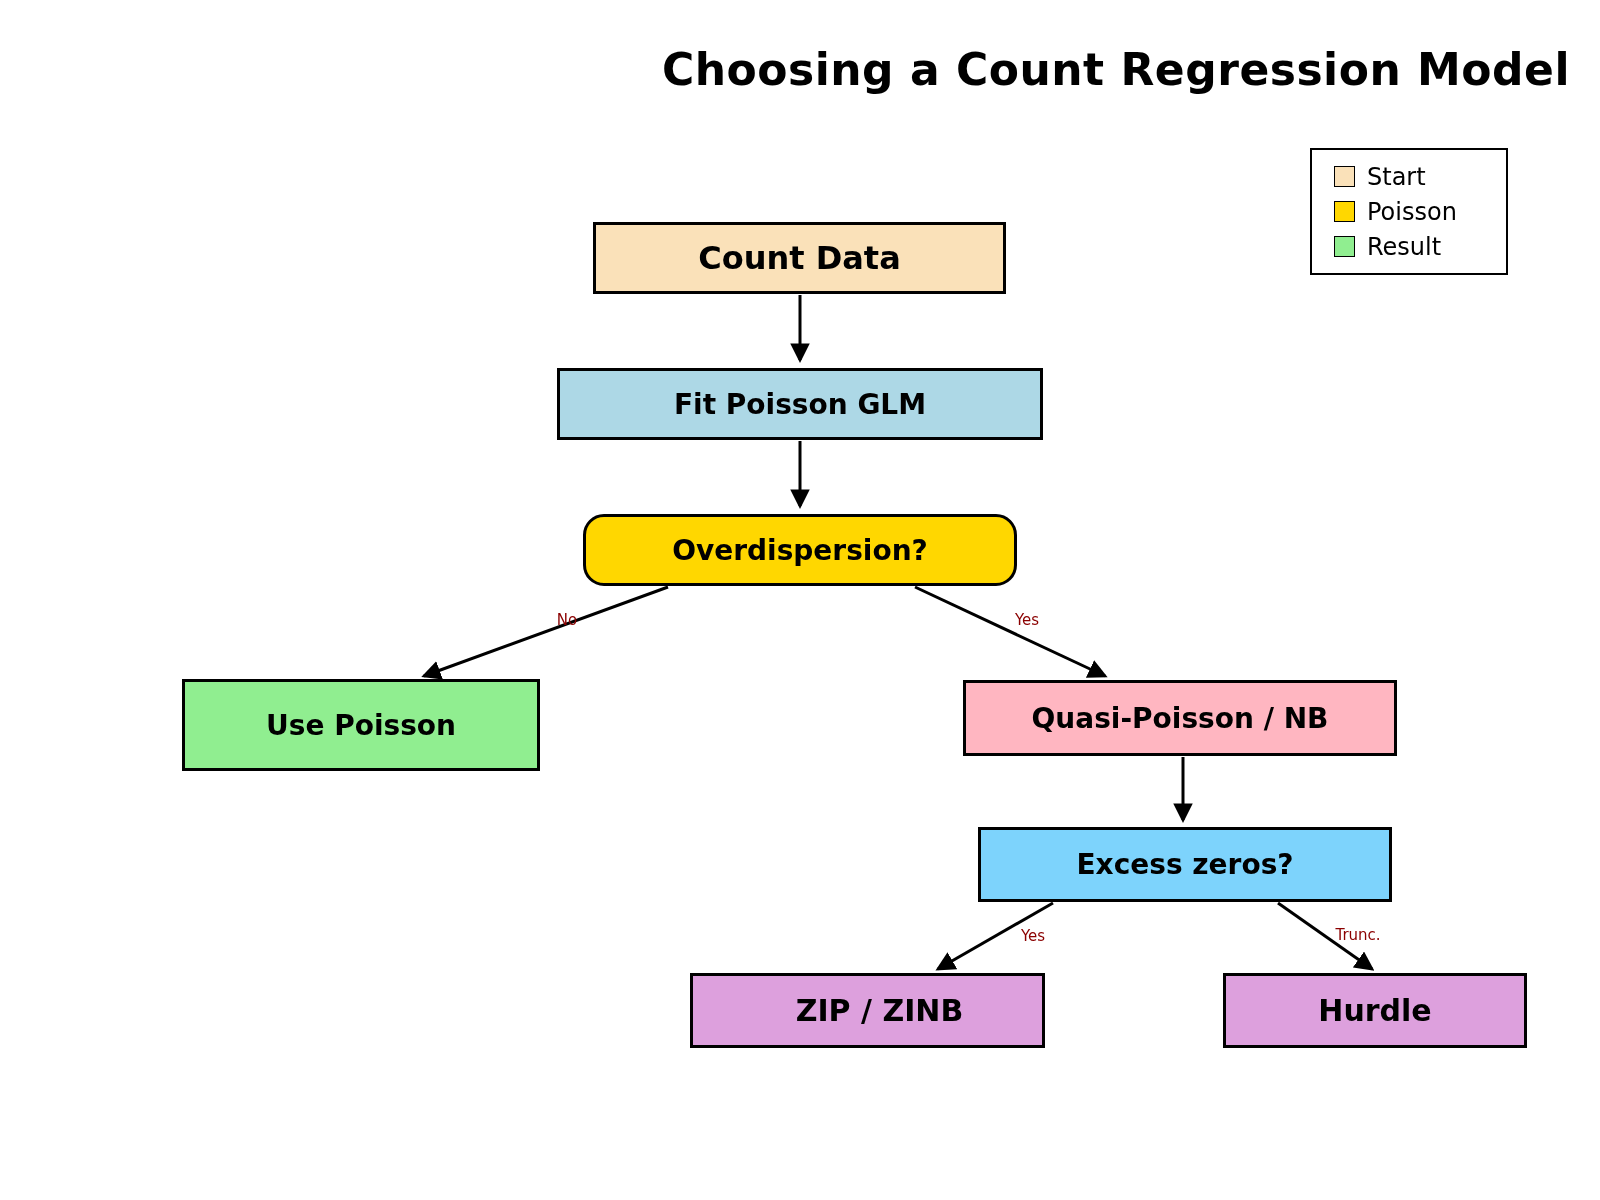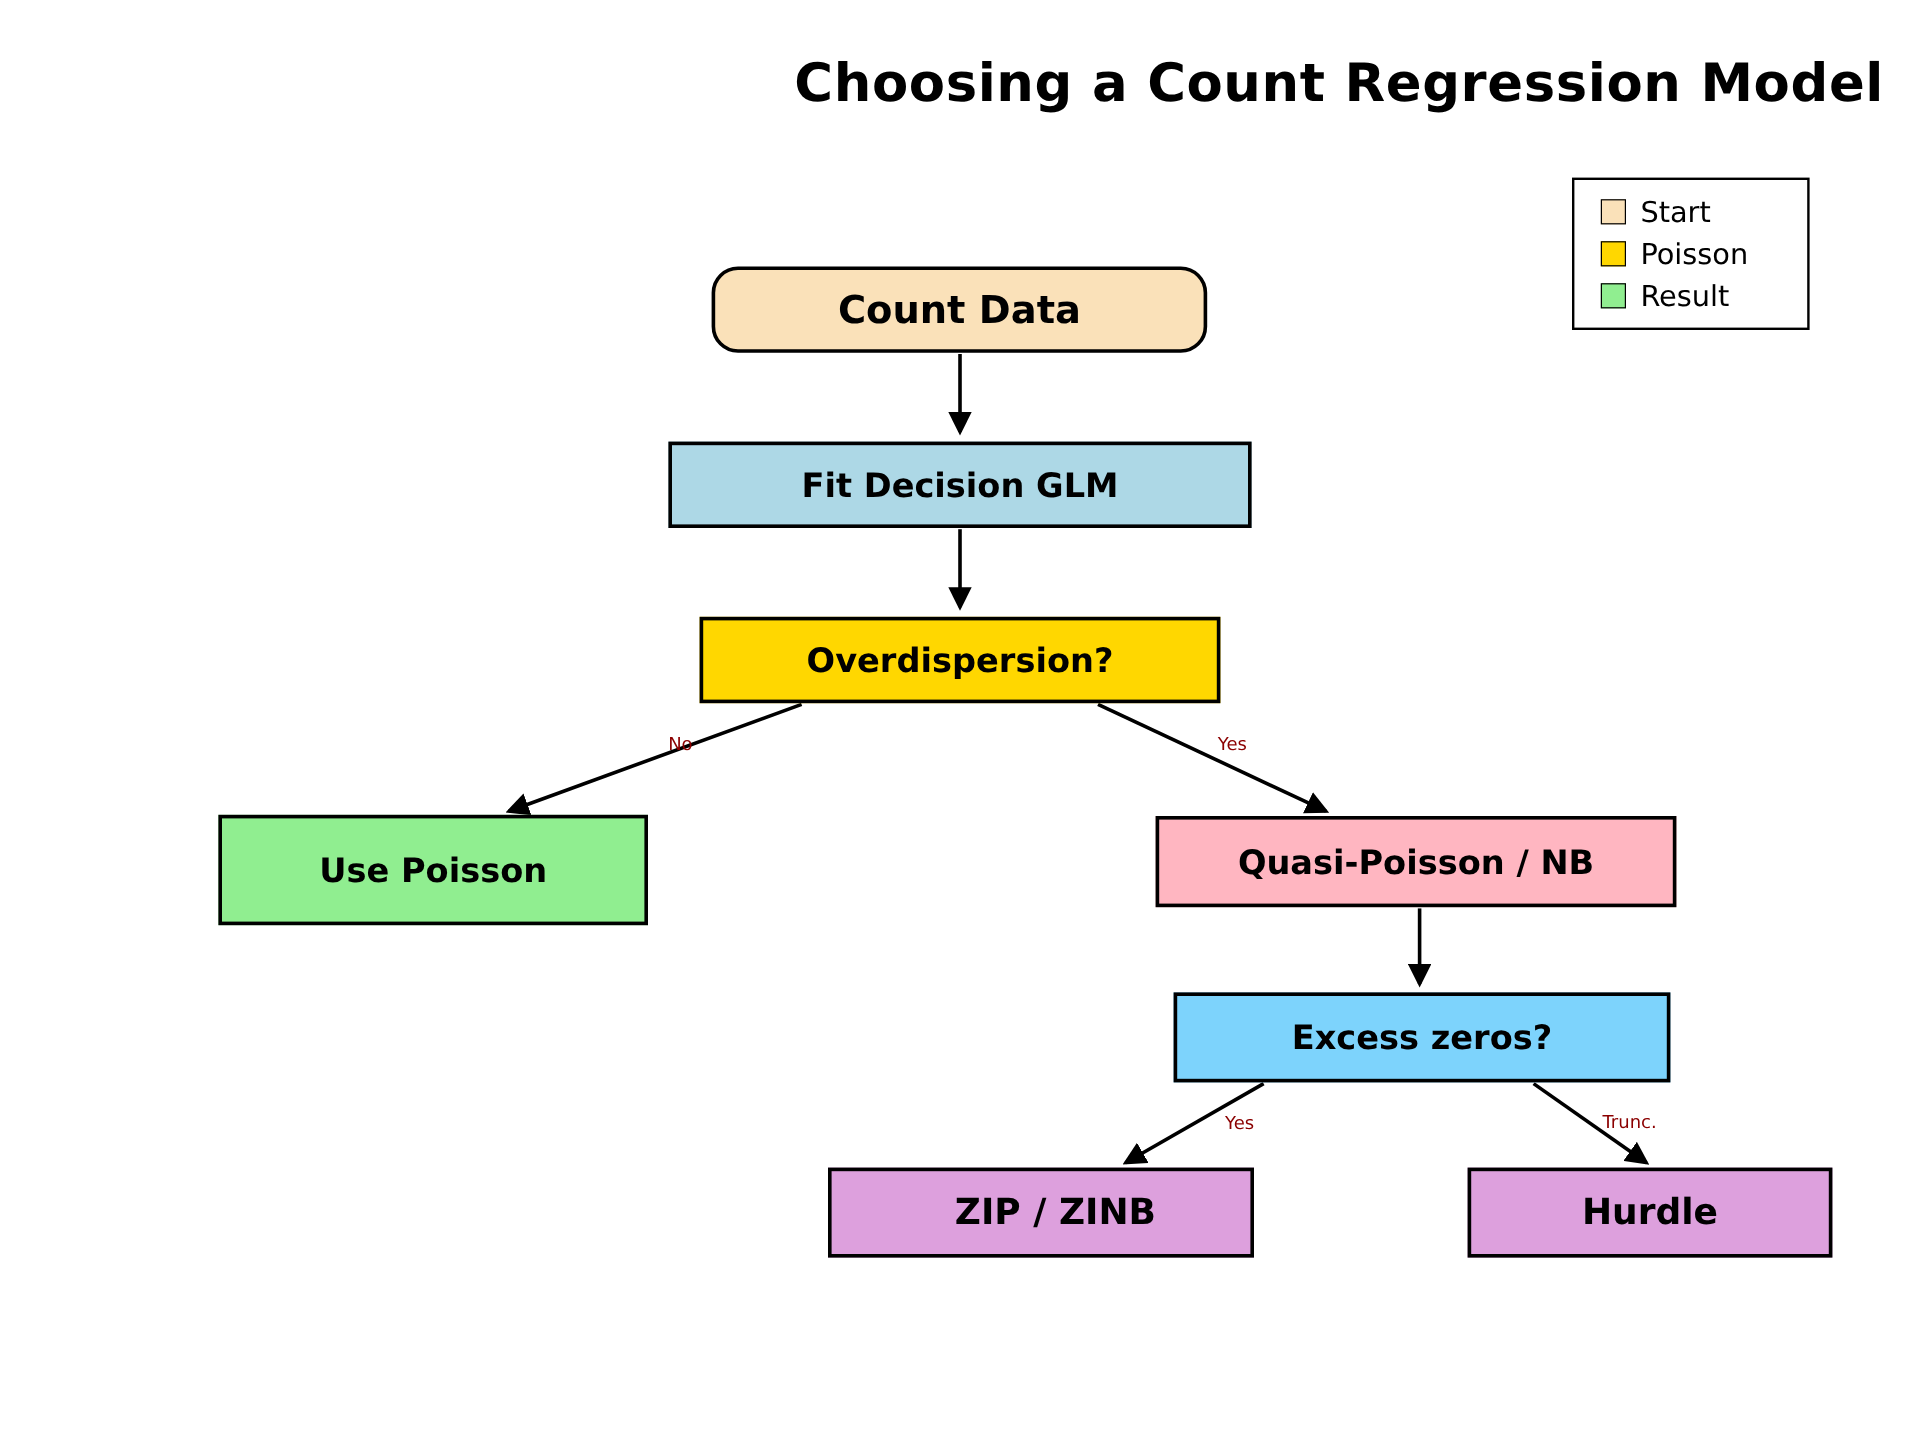--- a/index.html
+++ b/index.html
@@ -53,21 +53,21 @@
     border: 3px solid #000000;
     box-sizing: border-box;
     display: flex;
     align-items: center;
     justify-content: center;
     font-weight: bold;
     color: #000000;
     font-size: 28px;
     text-align: center;
   }
-  #n-count   { left: 593px;  top: 222px; width: 413px; height: 72px; font-size: 32px; border-radius: 22px; }
+  #n-count   { left: 593px;  top: 222px; width: 413px; height: 72px; font-size: 32px; }
   #n-fit     { left: 557px;  top: 368px; width: 486px; height: 72px; }
   #n-over    { left: 583px;  top: 514px; width: 434px; height: 72px; }
   #n-usep    { left: 182px;  top: 679px; width: 358px; height: 92px; }
   #n-quasi   { left: 963px;  top: 680px; width: 434px; height: 76px; }
   #n-zeros   { left: 978px;  top: 827px; width: 414px; height: 75px; }
   #n-zip     { left: 690px;  top: 973px; width: 355px; height: 75px; font-size: 30px; padding-left: 24px; }
   #n-hurdle  { left: 1223px; top: 973px; width: 304px; height: 75px; font-size: 30px; }
   
   .edges { position: absolute; left: 0; top: 0; width: 1600px; height: 1200px; }
   .edges line { stroke: #000000; stroke-width: 3; }
@@ -113,22 +113,22 @@
     <line x1="800" y1="295" x2="800" y2="360" marker-end="url(#arrow)"></line>
     <line x1="800" y1="441" x2="800" y2="506" marker-end="url(#arrow)"></line>
     <line x1="668" y1="587" x2="424" y2="676" marker-end="url(#arrow)"></line>
     <line x1="915" y1="587" x2="1105" y2="676" marker-end="url(#arrow)"></line>
     <line x1="1183" y1="757" x2="1183" y2="820" marker-end="url(#arrow)"></line>
     <line x1="1053" y1="903" x2="938" y2="969" marker-end="url(#arrow)"></line>
     <line x1="1278" y1="903" x2="1372" y2="969" marker-end="url(#arrow)"></line>
   </svg>
 
   <div class="node" id="n-count" style="background-color: rgb(250, 225, 185);">Count Data</div>
-  <div class="node" id="n-fit" style="background-color: rgb(173, 216, 230);">Fit Decision GLM</div>
-  <div class="node" id="n-over" style="background-color: rgb(255, 215, 0);">Overdispersion?</div>
+  <div class="node" id="n-fit" style="background-color: rgb(173, 216, 230);">Fit Poisson GLM</div>
+  <div class="node" id="n-over" style="background-color: rgb(255, 215, 0); border-radius: 21px;">Overdispersion?</div>
   <div class="node" id="n-usep" style="background-color: rgb(144, 238, 144);">Use Poisson</div>
   <div class="node" id="n-quasi" style="background-color: rgb(255, 182, 193);">Quasi-Poisson / NB</div>
   <div class="node" id="n-zeros" style="background-color: #7dd3fc;">Excess zeros?</div>
   <div class="node" id="n-zip" style="background-color: rgb(221, 160, 221);">ZIP / ZINB</div>
   <div class="node" id="n-hurdle" style="background-color: rgb(221, 160, 221);">Hurdle</div>
 
   <span class="edge-label" id="el-no" style="color: rgb(139, 0, 0);">No</span>
   <span class="edge-label" id="el-yes1" style="color: rgb(139, 0, 0);">Yes</span>
   <span class="edge-label" id="el-yes2" style="color: rgb(139, 0, 0);">Yes</span>
   <span class="edge-label" id="el-trunc" style="color: rgb(139, 0, 0);">Trunc.</span>

